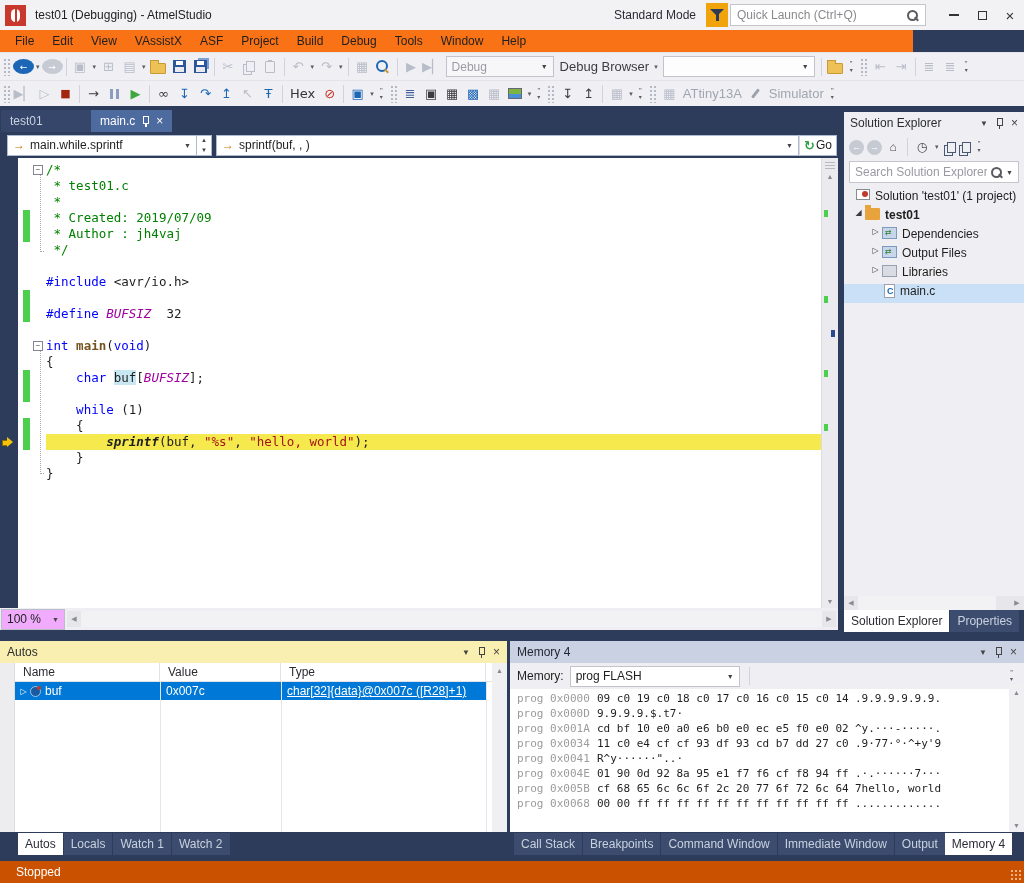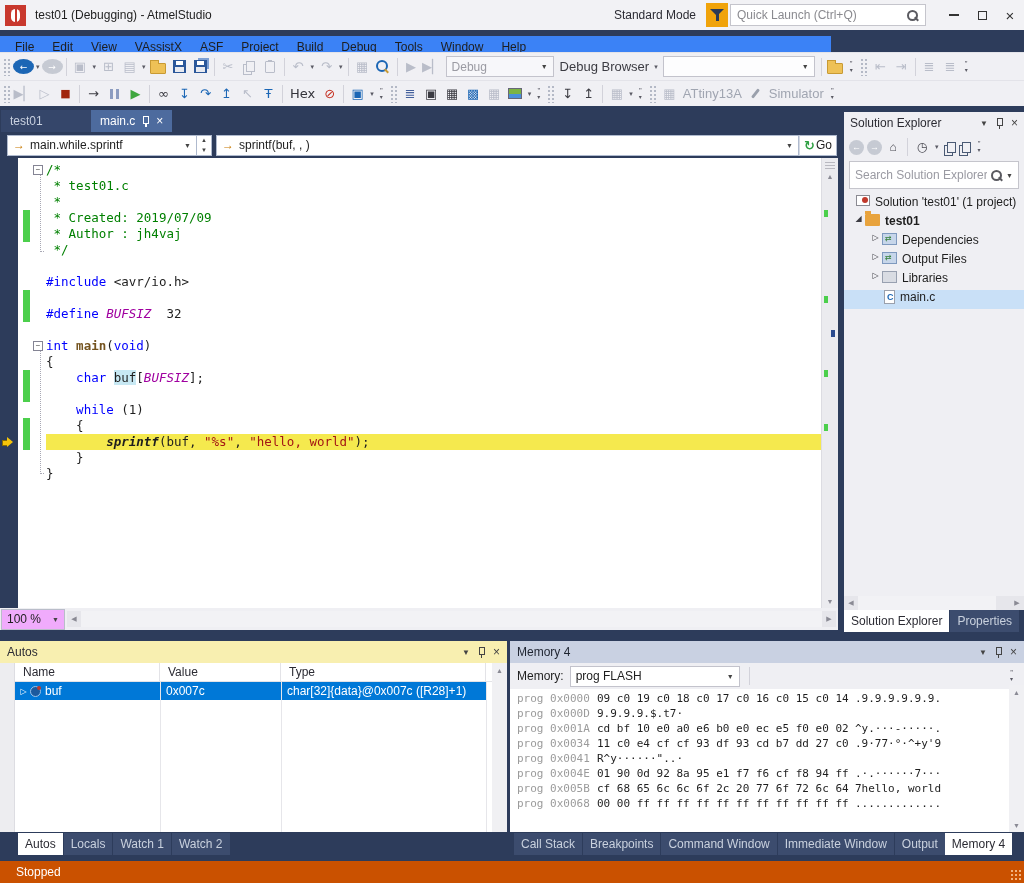--- a/index.html
+++ b/index.html
@@ -23,21 +23,21 @@
   .mag{width:13px;height:13px;position:relative;flex:none}
   .mag::before{content:"";position:absolute;width:7px;height:7px;border:2px solid #5A5A60;border-radius:50%;left:1px;top:1px}
   .mag::after{content:"";position:absolute;width:5px;height:2px;background:#5A5A60;transform:rotate(45deg);left:8px;top:9px}
   #win-controls{display:flex;margin-left:14px}
   .wbtn{width:28px;height:30px;display:flex;align-items:center;justify-content:center;color:#333}
   .minbar{width:10px;height:2px;background:#333}
   .maxsq{width:9px;height:9px;border:1.5px solid #333}
   .closex{font-size:15px;line-height:1}
 
   
-  #menubar{position:absolute;left:0;top:36px;width:831px;height:22px;background:#3b82f6;display:flex;align-items:center;padding-left:6px}
+  #menubar{position:absolute;left:0;top:30px;width:913px;height:22px;background:#f97316;display:flex;align-items:center;padding-left:6px}
   .menu-item{padding:0 9px;height:22px;line-height:22px;color:#1E1E1E}
 
   
   .toolbar{position:absolute;left:0;width:1024px;background:#F0F0F4;display:flex;align-items:center}
   #tb1{top:52px;height:28px;border-top:1px solid #E3E3E9}
   #tb2{top:80px;height:26px;border-top:1px solid #E3E3E9}
   .grip{width:7px;height:18px;margin:0 3px;background-image:radial-gradient(#B4B9C6 34%,transparent 36%);background-size:4px 4px;flex:none}
   .sep{width:1px;height:18px;background:#D2D2DA;margin:0 3px;flex:none}
   .tbi{min-width:21px;height:22px;display:flex;align-items:center;justify-content:center;font-size:13px;flex:none;font-family:"DejaVu Sans",sans-serif}
   .caret{font-size:7px;color:#5A5A64;padding:0 2px;flex:none}
@@ -117,21 +117,21 @@
   #ed-hsb .sbarrow{width:14px;height:16px}
   #ed-hsb .thumb{flex:1;height:16px;background:#F2F2F5}
 
   
   #se{position:absolute;left:844px;top:112px;width:180px;height:520px;background:#EFEFF3}
   #se-title{height:22px;display:flex;align-items:center;padding:0 6px;color:#2B2B33}
   .title-icons{margin-left:auto;display:flex;align-items:center;gap:7px;color:#444}
   .tcaret{font-size:8px}
   #se-toolbar{height:26px;display:flex;align-items:center;gap:3px;padding:0 5px}
   .seicon{font-size:12px;color:#4A4A52;min-width:16px;text-align:center}
-  #se-search{margin:1px 5px;height:28px;background:#fff;border:1px solid #C5C5CC;display:flex;align-items:center;padding:0 5px;color:#9A9AA2;gap:3px}
+  #se-search{margin:1px 5px;height:22px;background:#fff;border:1px solid #C5C5CC;display:flex;align-items:center;padding:0 5px;color:#9A9AA2;gap:3px}
   #se-search .ph{flex:1;white-space:nowrap;overflow:hidden}
   #se-tree{margin-top:6px}
   .trow{height:19px;display:flex;align-items:flex-start;font-size:12px}
   .trow.sel{background:#C9E0F7}
   .trow .exp{width:13px;font-size:8px;color:#3B3B42;text-align:center;flex:none}
   .trow .lbl{white-space:nowrap}
   .trow .lbl.b{font-weight:bold}
   .ico{width:15px;height:12px;margin-right:5px;position:relative;flex:none}
   .ico.sol{width:14px;height:11px;background:#fff;border:1px solid #8A8A92}
   .ico.sol::after{content:"";position:absolute;right:1px;top:1px;width:6px;height:6px;border-radius:50%;background:#C0392B}
@@ -637,21 +637,21 @@
       <div class="vline" style="left:471px"></div>
     <div class="arow">
           <span class="cell" style="width: 145px;">
             <span class="exp">▷</span>
             <span class="vicon"></span>
             <span>buf</span>
           </span>
           <span class="cell" style="width: 121px; padding-left: 6px;">
             <span>0x007c</span>
           </span>
-          <span class="cell" style="width: 205px; padding-left: 6px;">
+          <span class="cell" style="width: 205px; padding-left: 6px; text-decoration: underline;">
             <span>char[32]{data}@0x007c ([R28]+1)</span>
           </span>
         </div>
       </div>
     <div id="autos-vsb">
       <div class="sbarrow">▲</div>
     </div>
   </div>
 
   <div id="memory">

